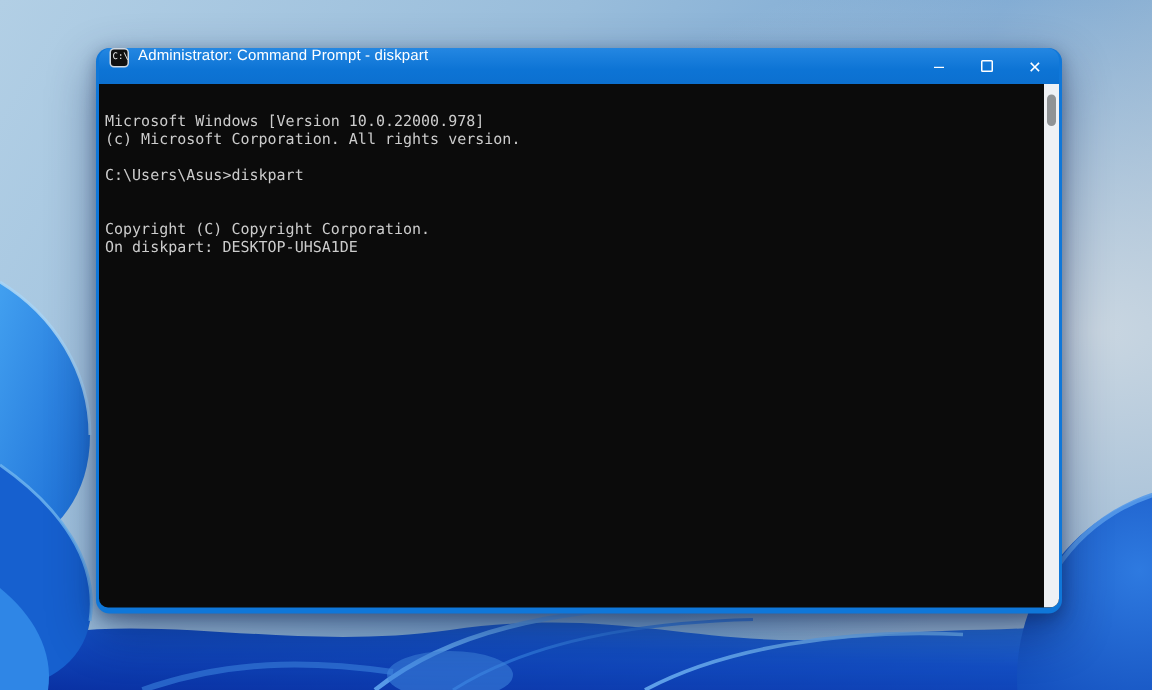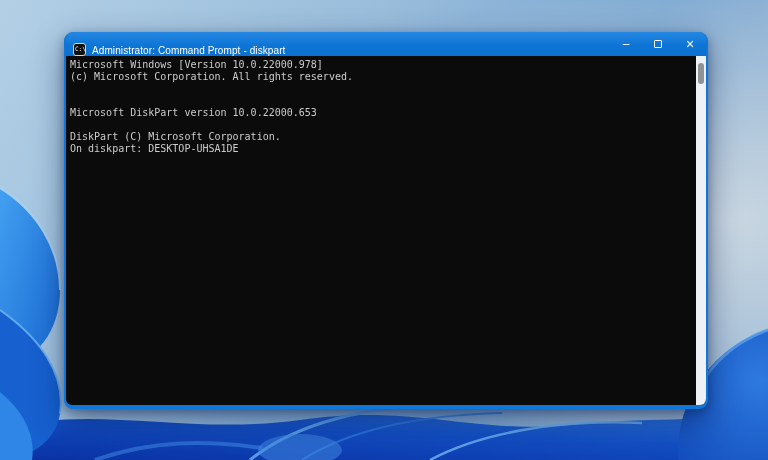--- a/index.html
+++ b/index.html
@@ -3,41 +3,41 @@
 <meta charset="utf-8">
 <style>
   html,body{margin:0;padding:0;width:768px;height:460px;overflow:hidden;
     font-family:"Liberation Sans", sans-serif;}
   .stage{position:relative;width:768px;height:460px;background:#a9c8e0;}
   .wallpaper{position:absolute;inset:0;}
   
   .win{position:absolute;left:64px;top:32px;width:644px;height:377px;
     background:#0f77d9;border-radius:9px;padding:0 2px 2px 2px;box-sizing:border-box;
     box-shadow:0 12px 32px rgba(8,25,70,.45), 0 3px 10px rgba(8,25,70,.35);}
-  .titlebar{height:24px;display:flex;align-items:flex-end;
+  .titlebar{height:24px;display:flex;align-items:flex-start;
     background:linear-gradient(180deg,#2487e2 0%,#0d74d5 60%,#0c70d0 100%);
     border-radius:8px 8px 0 0;}
   .cmd-ico{width:13px;height:13px;margin:0 6px 0 7px;background:#101010;
     border:1px solid #cfd8e2;border-radius:3px;box-sizing:border-box;
     color:#f2f2f2;font-family:"DejaVu Sans Mono",monospace;font-size:6px;
     line-height:10px;text-align:left;padding-left:1px;flex:0 0 auto;}
   .title{flex:1;color:#ffffff;font-size:10px;letter-spacing:.1px;
     white-space:nowrap;overflow:hidden;}
   .controls{display:flex;height:100%;}
   .ctl{width:32px;height:100%;display:flex;align-items:center;justify-content:center;
     color:#ffffff;cursor:default;}
   .ctl.min{font-size:12px;padding-bottom:3px;}
   .ctl.max span{display:block;width:8px;height:8px;border:1px solid #fff;
     border-radius:1px;box-sizing:border-box;}
   .ctl.close{font-size:14px;}
   .termwrap{display:flex;height:349px;background:#0b0b0b;
     border-radius:0 0 6px 6px;overflow:hidden;}
   .screen{flex:1;padding:3px 0 0 4px;
     font-family:"DejaVu Sans Mono","Liberation Mono",monospace;
-    font-size:10px;line-height:12px;color:#cccccc;}
+    font-size:10px;line-height:12px;color:#cccccc;margin-top:17px;}
   .t-line{white-space:pre;min-height:12px;}
   .cursor{display:inline-block;width:6px;height:3px;background:#e8e8e8;
     margin-left:1px;vertical-align:baseline;}
   .scrollbar{flex:0 0 10px;background:#eef1f5;position:relative;}
   .thumb{position:absolute;top:7px;left:2px;width:6px;height:21px;
     background:#8f9396;border-radius:3px;}
 </style>
 </head>
 <body>
 
@@ -101,26 +101,26 @@
         <div class="ctl max">
           <span></span>
         </div>
         <div class="ctl close">×</div>
       </div>
     </div>
 
     <div class="termwrap">
       <div class="screen">
         <div class="t-line">Microsoft Windows [Version 10.0.22000.978]</div>
-        <div class="t-line">(c) Microsoft Corporation. All rights reserved.</div>
+        <div class="t-line">(c) Microsoft Corporation. All rights version.</div>
+        <div class="t-line"></div>
+        <div class="t-line">C:\Users\Asus&gt;diskpart</div>
         <div class="t-line"></div>
         <div class="t-line"></div>
-        <div class="t-line">Microsoft DiskPart version 10.0.22000.653</div>
-        <div class="t-line"></div>
-        <div class="t-line">DiskPart (C) Microsoft Corporation.</div>
+        <div class="t-line">Copyright (C) Copyright Corporation.</div>
         <div class="t-line">On diskpart: DESKTOP-UHSA1DE</div>
         <div class="t-line"></div>
       </div>
       <div class="scrollbar">
         <div class="thumb"></div>
       </div>
     </div>
 
   </div>
 </div>

